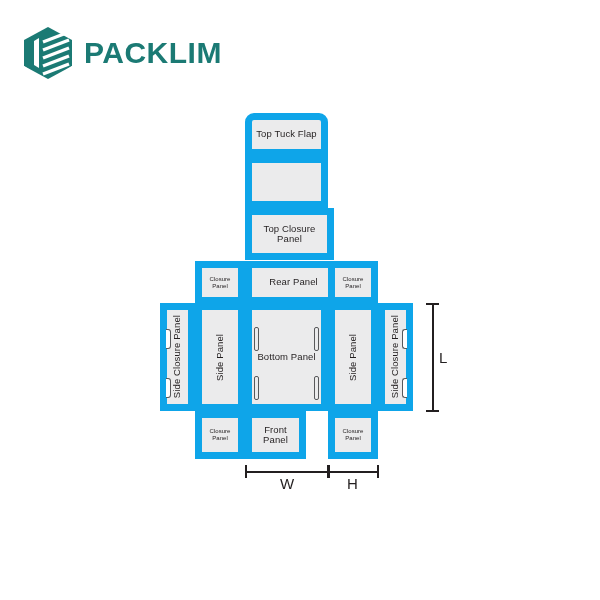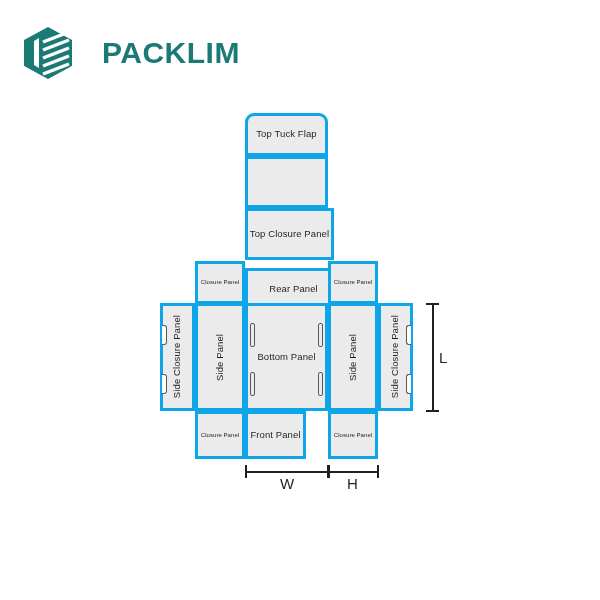--- a/index.html
+++ b/index.html
@@ -16,21 +16,21 @@
     overflow: hidden;
   }
 
   
   #brand-header {
     position: absolute;
     left: 22px;
     top: 26px;
     display: flex;
     align-items: center;
-    gap: 28px;
+    gap: 10px;
   }
   #brand-logo-mark {
     width: 52px;
     height: 54px;
     display: block;
   }
   #brand-wordmark {
     font-family: "Liberation Sans", sans-serif;
     font-weight: bold;
     font-size: 30px;
@@ -46,21 +46,21 @@
     left: 0;
     top: 0;
     width: 600px;
     height: 600px;
   }
 
   
   .panel {
     position: absolute;
     background: #ebebec;
-    border: 3px solid #0ea5e9;
+    border: 7px solid #0ea5e9;
     box-sizing: border-box;
     display: flex;
     align-items: center;
     justify-content: center;
     text-align: center;
   }
   .panel-label {
     font-size: 9.5px;
     color: #231f20;
     line-height: 1.1;
@@ -158,21 +158,21 @@
   </div>
 
   <div class="panel" style="left:245px; top:208px; width:89px; height:52px;">
     <span class="panel-label">Top Closure Panel</span>
   </div>
 
   <div class="panel" style="left:195px; top:261px; width:50px; height:43px;">
     <span class="panel-label small">Closure Panel</span>
   </div>
 
-  <div class="panel" style="left:245px; top:268px; width:97px; height:43px;">
+  <div class="panel" style="left:245px; top:261px; width:97px; height:43px;">
     <span class="panel-label">Rear Panel</span>
   </div>
 
   <div class="panel" style="left:328px; top:261px; width:50px; height:43px;">
     <span class="panel-label small">Closure Panel</span>
   </div>
 
   <div class="panel" style="left:160px; top:303px; width:35px; height:108px;">
     <span class="panel-label vertical">Side Closure Panel</span>
     <span class="notch left-edge" style="left:-1px; top:19px; width:5px; height:20px;"></span>

